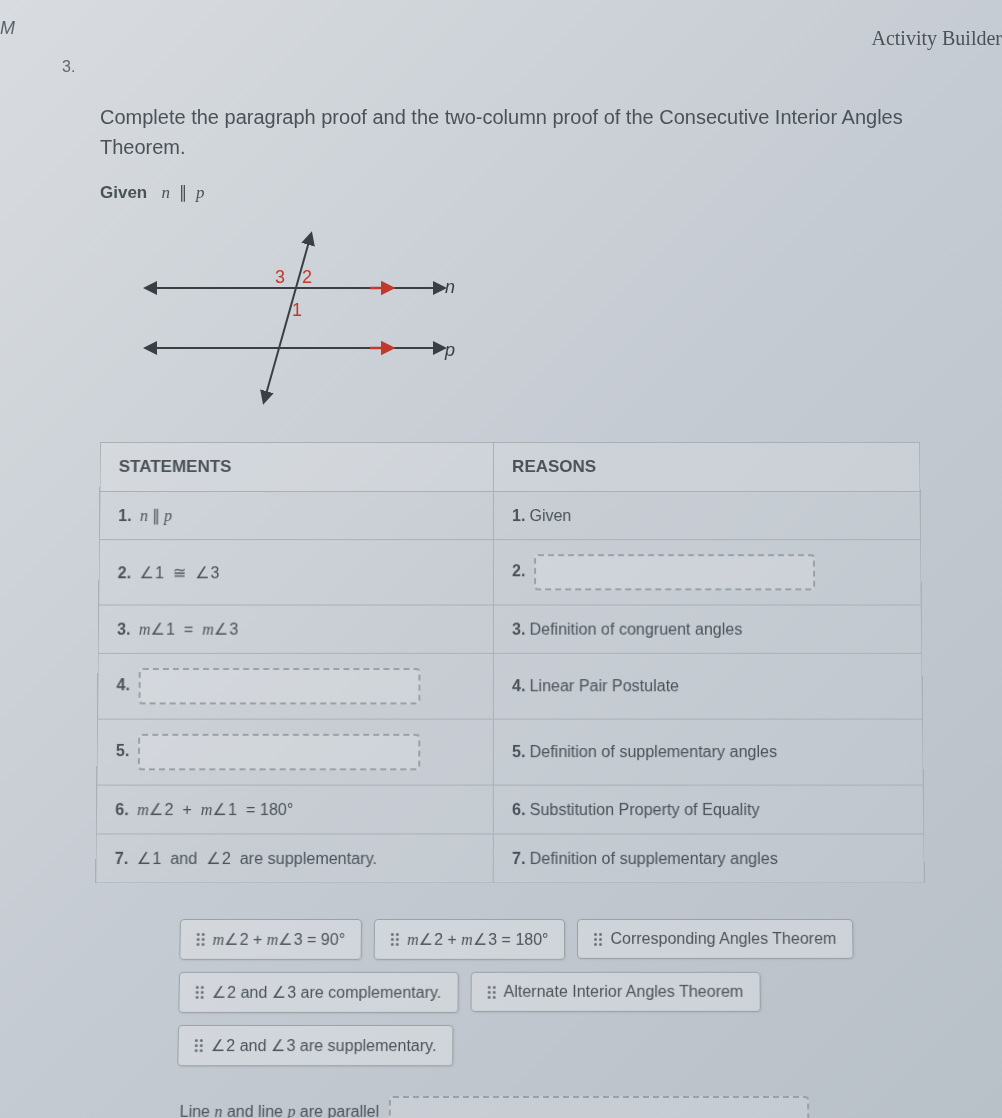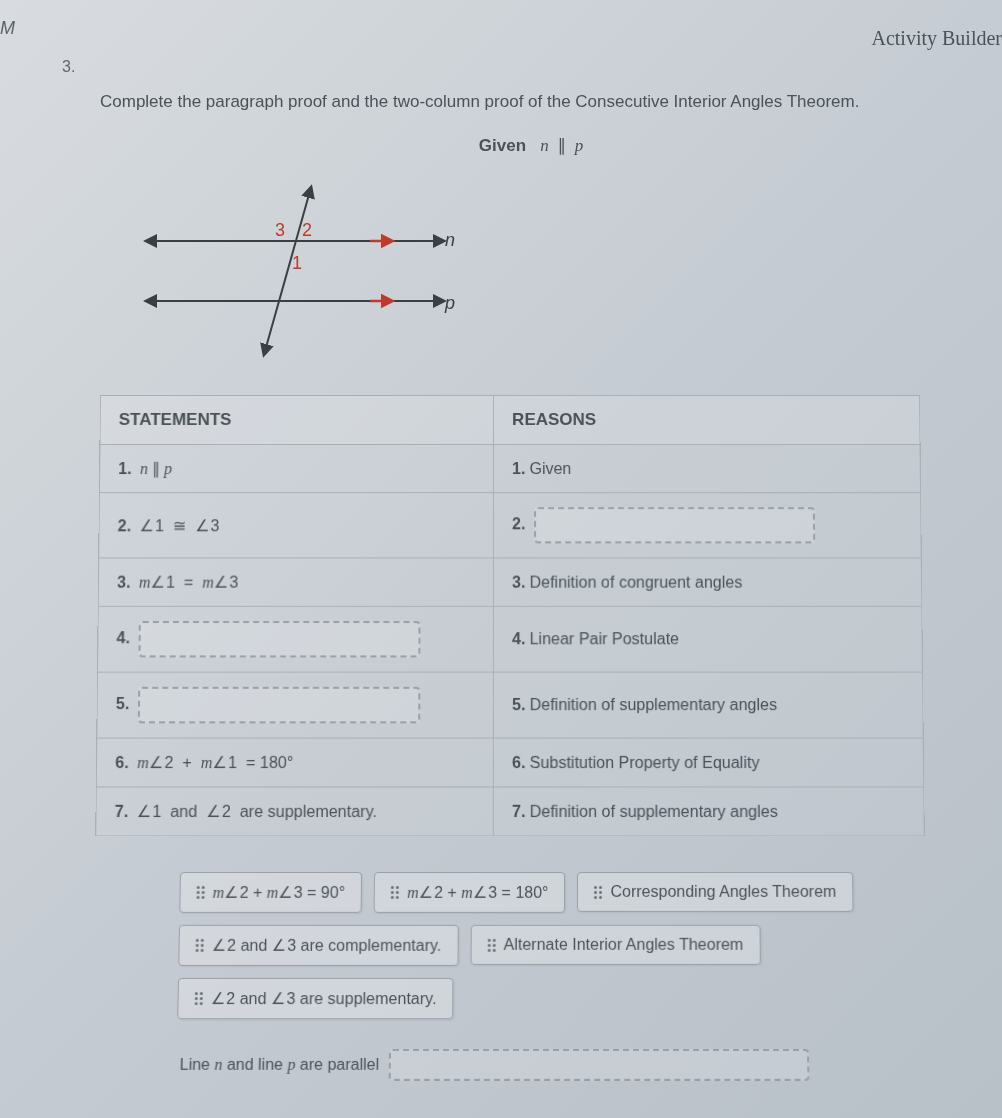--- a/index.html
+++ b/index.html
@@ -32,32 +32,32 @@
   }
   .qnum {
     position: absolute;
     left: 62px;
     top: 58px;
     font-size: 16px;
     color: #666;
   }
   .instruction {
     margin-left: 40px;
-    margin-top: 29px;
-    font-size: 17px;
+    margin-top: 42px;
+    font-size: 20px;
     color: #4a5258;
     line-height: 1.5;
   }
   .given-prove {
     margin-left: 40px;
     margin-top: 20px;
     font-size: 17px;
     color: #4a5258;
   }
-  .given-prove .row { margin-bottom: 14px; text-align: center; }
+  .given-prove .row { margin-bottom: 14px; }
   .bold { font-weight: bold; }
   .mi { font-style: italic; font-family: Georgia, serif; }
   .angle::before { content: "\2220"; margin-right: 1px; }
   .parallel::before { content: "\2225"; margin: 0 4px; }
   .diagram {
     margin: 25px 0 30px 80px;
   }
   .proof-table {
     margin-left: 40px;
     width: 820px;

